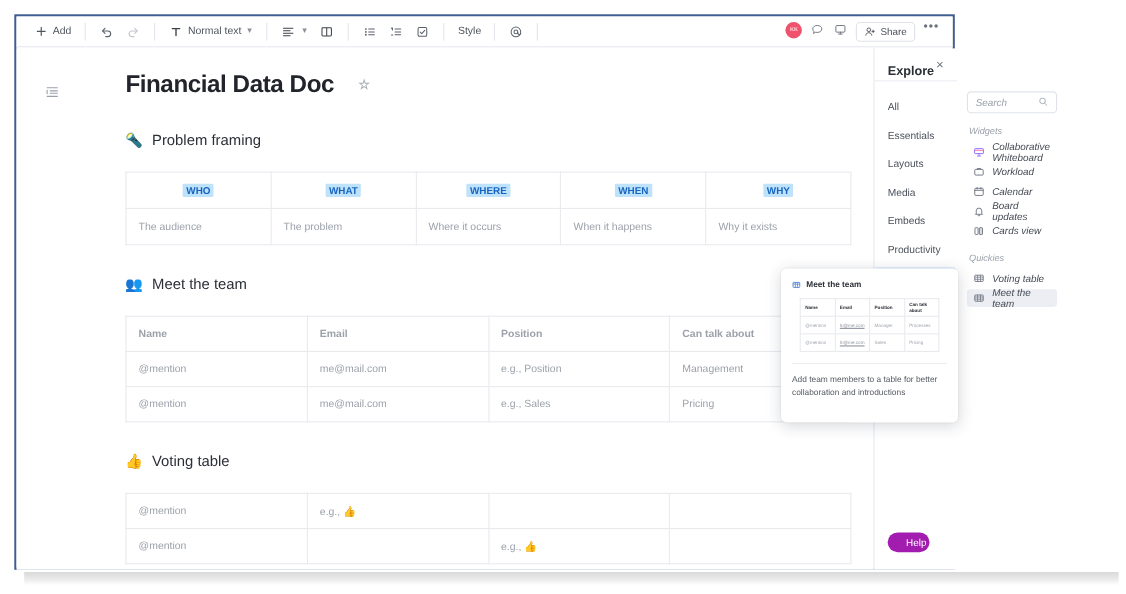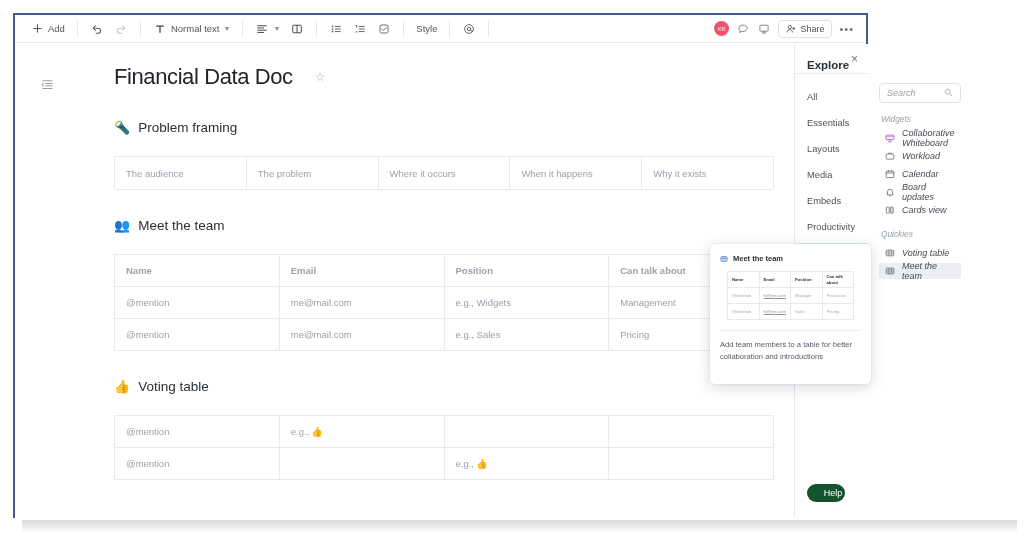--- a/index.html
+++ b/index.html
@@ -45,21 +45,21 @@
     display: flex; align-items: center; gap: 4px;
     height: 20px; padding: 0 5px;
     color: #50565e; font-size: 9.5px;
     border-radius: 3px; cursor: default;
     white-space: nowrap;
     justify-content: space-between;
   }
   .tb-btn svg { display:block; }
   .tb-ico { width: 14px; height: 14px; display:flex; align-items:center; justify-content:center; color:#5b616b;}
   .chev { font-size: 7px; color:#8b9099; }
-  .tb-right { margin-left: auto; display: flex; align-items: center; gap: 7px; padding-right: 2px;}
+  .tb-right { margin-left: auto; display: flex; gap: 7px; padding-right: 2px;}
   .avatar {
     width: 15px; height: 15px; border-radius: 50%;
     background: #f0526d;
     display:flex; align-items:center; justify-content:center;
     color: #ffd7dd; font-size: 5px; font-weight: 700; letter-spacing:0.2px;
   }
   .share-btn {
     display:flex; align-items:center; gap: 4px;
     border: 1px solid #dfe2e8; border-radius: 4px;
     height: 18px; padding: 0 7px;
@@ -73,21 +73,21 @@
     background: #ffffff;
     overflow: hidden;
   }
   .outline-toggle {
     position:absolute; left: 26px; top: 33px;
     width: 14px; height: 14px; color:#9aa0aa;
   }
   .doc-inner { padding: 20px 0 0 99px; }
   .doc-title {
     display: flex; align-items: center; gap: 22px;
-    font-size: 22px; font-weight: 400; color: #21242a;
+    font-size: 22px; font-weight: 700; color: #21242a;
     letter-spacing: -0.4px;
     margin: 0 0 30px 0;
   }
   .star { color:#a9aeb7; font-size: 12px; }
   .sec-head {
     display:flex; align-items:center; gap: 8px;
     font-size: 13.5px; color: #2b2f36;
     margin: 0 0 21px 0;
     font-weight: 400;
   }
@@ -192,21 +192,21 @@
     line-height: 1.25;
   }
   table.pv-tbl td.ph { color:#2b2f36; font-weight:700; }
   table.pv-tbl td.lnk { color:#8e939c; text-decoration: underline; }
   .pv-sep { height:1px; background:#ebedf1; margin: 10px 0 8px 0; }
   .pv-text { font-size: 7.6px; color:#565b64; line-height: 1.55; }
   
   .help-btn {
     position:absolute; right: 21px; bottom: 14px;
     width: 38px; height: 18px; border-radius: 9px;
-    background: #14532d; color:#fff;
+    background: #a21caf; color:#fff;
     font-size: 9px; display:flex; align-items:center; justify-content:center;padding-left:14px;
   }
 </style>
 </head>
 <body>
 
 <div id="screen">
 
   <div id="shadowbar"></div>
 
@@ -375,20 +375,27 @@
           <span>Financial Data Doc</span>
           <span class="star">☆</span>
         </div>
 
         <div class="sec-head">
           <span class="sec-emoji">🔦</span>
           <span>Problem framing</span>
         </div>
         <table class="doc-tbl t-5cols">
           <tbody>
+              <tr>
+            <td class="hdr-center"><span class="hl">WHO</span></td>
+            <td class="hdr-center"><span class="hl">WHAT</span></td>
+            <td class="hdr-center"><span class="hl">WHERE</span></td>
+            <td class="hdr-center"><span class="hl">WHEN</span></td>
+            <td class="hdr-center"><span class="hl">WHY</span></td>
+          </tr>
           <tr>
             <td>The audience</td>
             <td>The problem</td>
             <td>Where it occurs</td>
             <td>When it happens</td>
             <td>Why it exists</td>
           </tr>
         </tbody>
           </table>
 
@@ -400,21 +407,21 @@
           <tbody>
               <tr>
             <td class="hdr-left">Name</td>
             <td class="hdr-left">Email</td>
             <td class="hdr-left">Position</td>
             <td class="hdr-left">Can talk about</td>
           </tr>
           <tr>
             <td>@mention</td>
             <td>me@mail.com</td>
-            <td>e.g., Widgets</td>
+            <td>e.g., Position</td>
             <td>Management</td>
           </tr>
           <tr>
             <td>@mention</td>
             <td>me@mail.com</td>
             <td>e.g., Sales</td>
             <td>Pricing</td>
           </tr>
         </tbody>
           </table>

